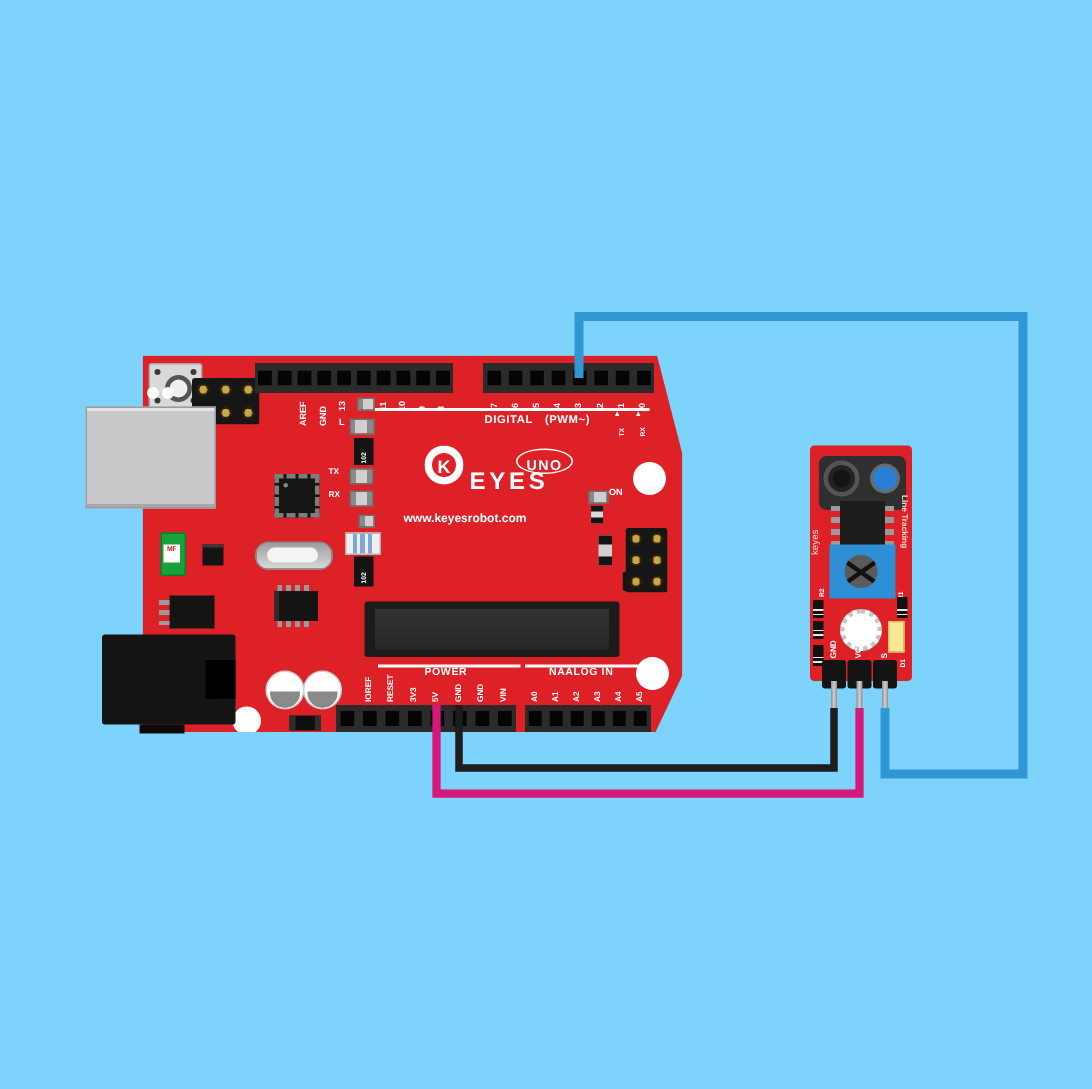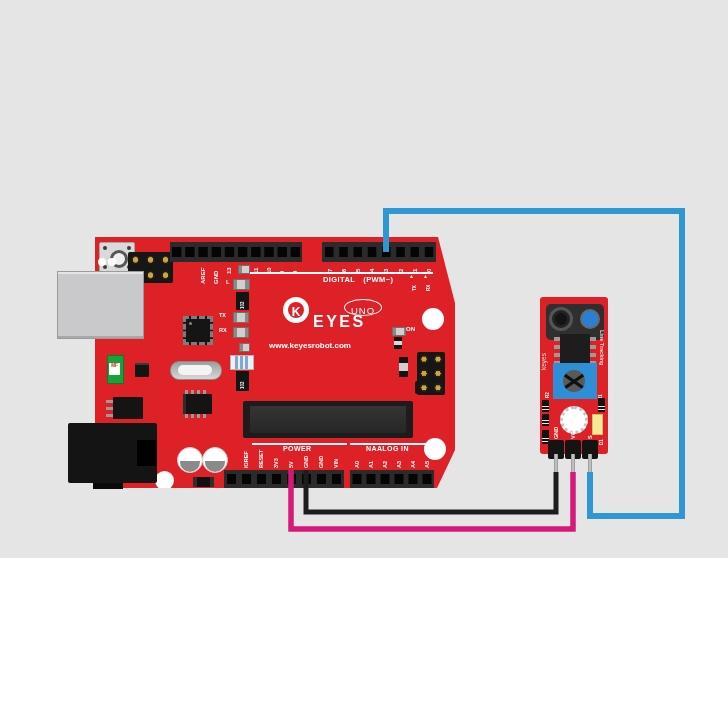--- a/index.html
+++ b/index.html
@@ -1,16 +1,16 @@
 <!DOCTYPE html>
 <html><head>
 <meta charset="utf-8">
 <style>
   html,body{margin:0;padding:0;background:#fff;}
-  #canvas{position:relative;width:728px;height:558px;background:#e5e5e5;overflow:hidden;
+  #canvas{position:relative;width:728px;height:726px;background:#7dd3fc;overflow:hidden;
           font-family:"Liberation Sans",sans-serif;}
   .abs{position:absolute;}
   
   #board{position:absolute;left:95px;top:237px;width:360px;height:251px;background:#dd2127;
          clip-path:polygon(0px 0px,343px 0px,360px 66px,360px 213px,342px 251px,0px 251px);}
   .hole{position:absolute;background:#fff;border-radius:50%;}
   .strip{position:absolute;height:20px;background-color:#2b2b2b;border-top:5px solid #2b2b2b;
          border-bottom:5px solid #2b2b2b;box-sizing:border-box;background-repeat:repeat-x;}
   .vlab{position:absolute;writing-mode:vertical-rl;transform:rotate(180deg);color:#fff;
         font-weight:bold;font-size:6px;line-height:8px;white-space:nowrap;overflow:hidden;}
@@ -137,21 +137,21 @@
     <div class="blackcomp" style="left:299px;top:100px;width:8px;height:12px;border-top:4px solid #141414;border-bottom:4px solid #141414;box-sizing:border-box;background:#d8d8d8;"></div>
     <div class="blackcomp" style="left:304px;top:120px;width:9px;height:20px;border-top:6px solid #141414;border-bottom:6px solid #141414;box-sizing:border-box;background:#cfcfcf;"></div>
 
     <div class="abs" style="left:188px;top:60px;width:26px;height:26px;border:2px dashed #fff;border-radius:50%;background:#fff;box-sizing:border-box;">
       <div class="abs" style="left:3px;top:3px;width:16px;height:16px;background:#dd2127;border-radius:50%;text-align:center;">
         <span style="color:#fff;font-weight:bold;font-size:12px;line-height:16px;">K</span>
       </div>
     </div>
     <span class="abs" style="left:218px;top:76px;color:#fff;font-weight:bold;font-size:16px;letter-spacing:2.5px;">EYES</span>
     <div class="abs" style="left:249px;top:62px;width:38px;height:17px;border:1.5px solid #fff;border-radius:50%;text-align:center;box-sizing:border-box;">
-      <span style="color:#fff;font-weight:normal;font-size:9.5px;line-height:14px;letter-spacing:1px;">UNO</span>
+      <span style="color:#fff;font-weight:bold;font-size:9.5px;line-height:14px;letter-spacing:1px;">UNO</span>
     </div>
     <span class="abs" style="left:174px;top:104px;color:#fff;font-weight:bold;font-size:8px;">www.keyesrobot.com</span>
 
     <div class="sline" style="left:157px;top:206px;width:95px;"></div>
     <span class="stext" style="left:188px;top:208px;font-size:7px;">POWER</span>
     <div class="sline" style="left:255px;top:206px;width:84px;"></div>
     <span class="stext" style="left:271px;top:208px;font-size:7px;">NAALOG IN</span>
 
     <b class="vlab" style="left:147px;top:207px;height:24px;font-size:5.5px;">IOREF</b>
     <b class="vlab" style="left:162px;top:207px;height:24px;font-size:5.5px;">RESET</b>

